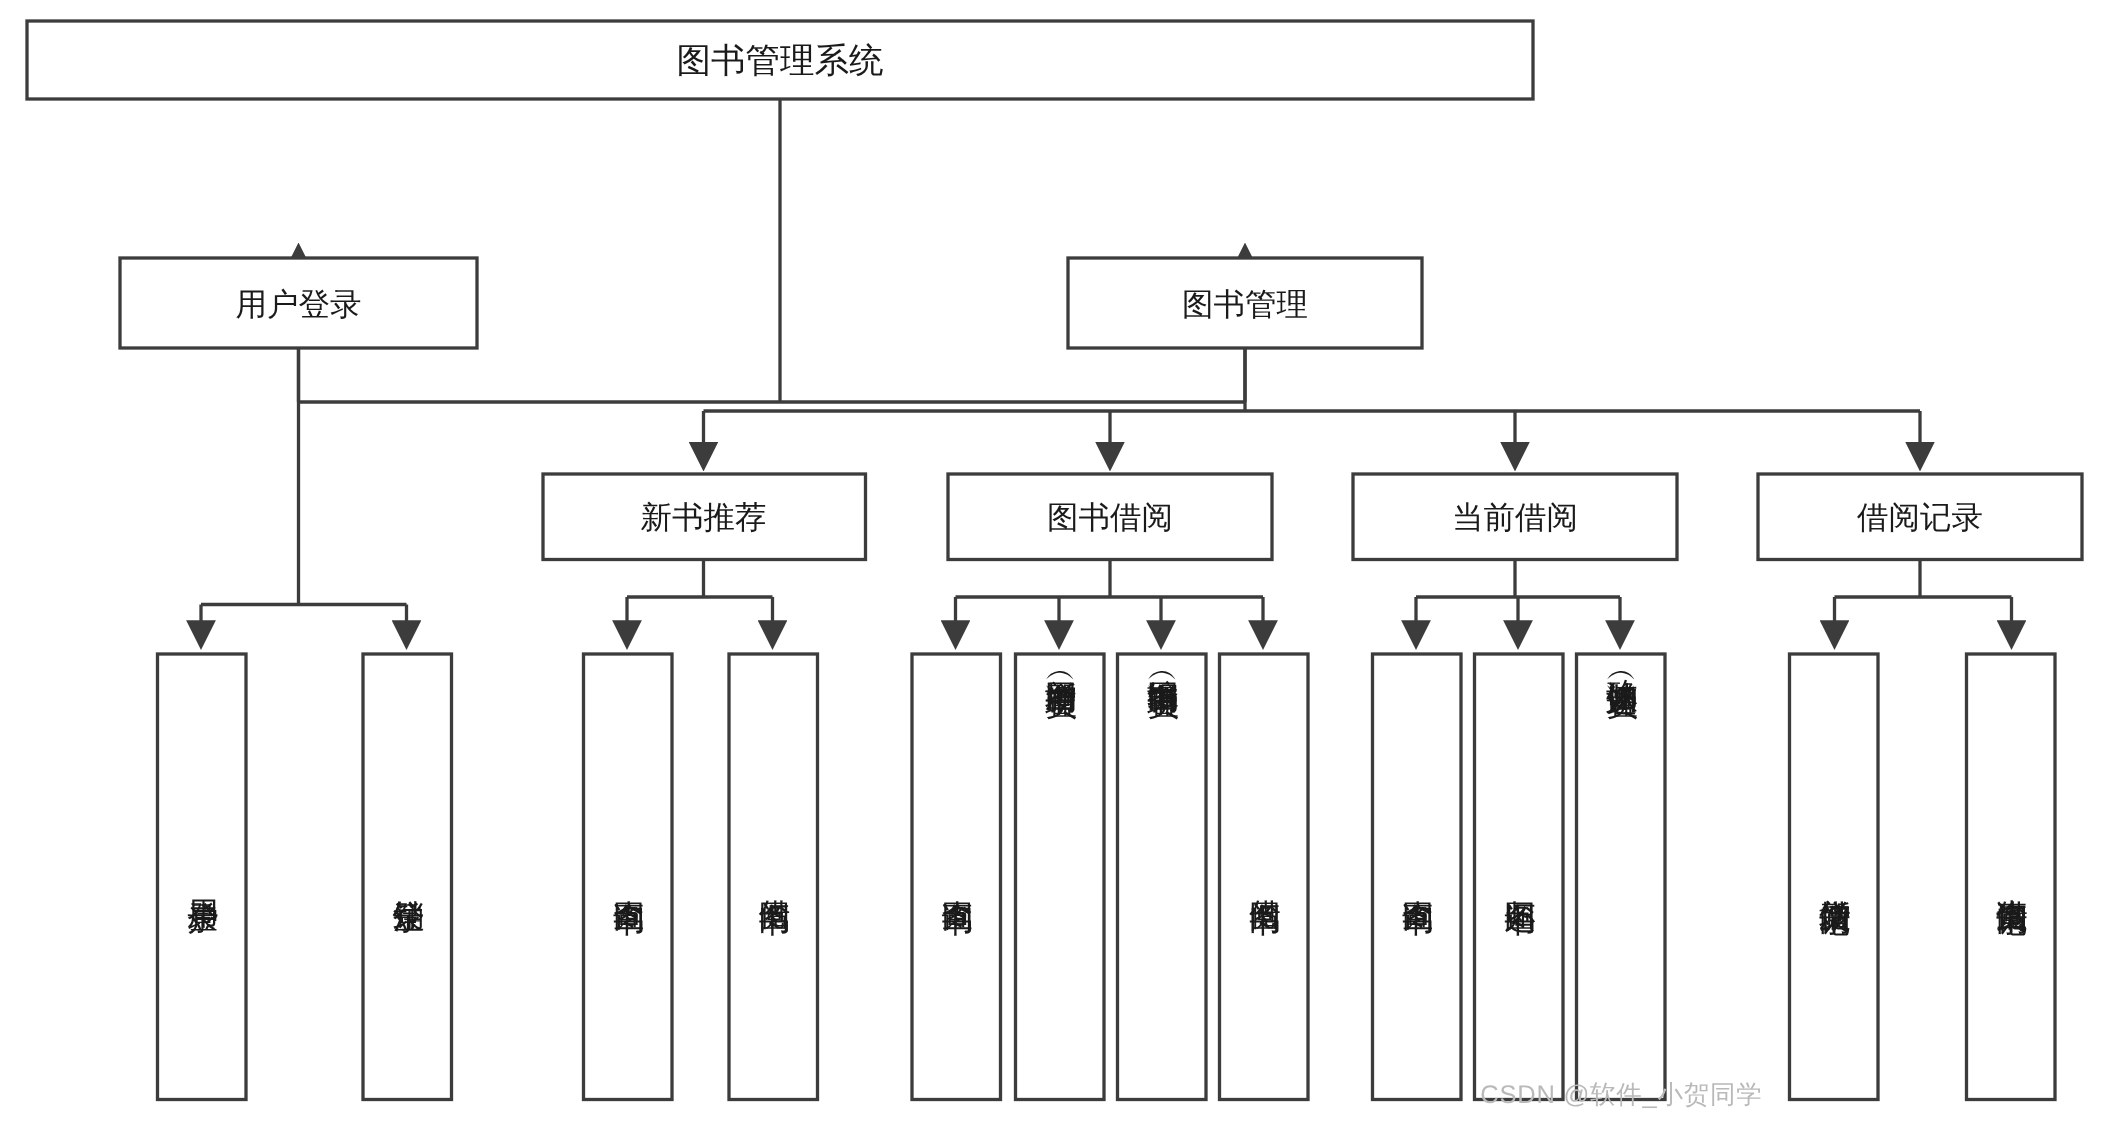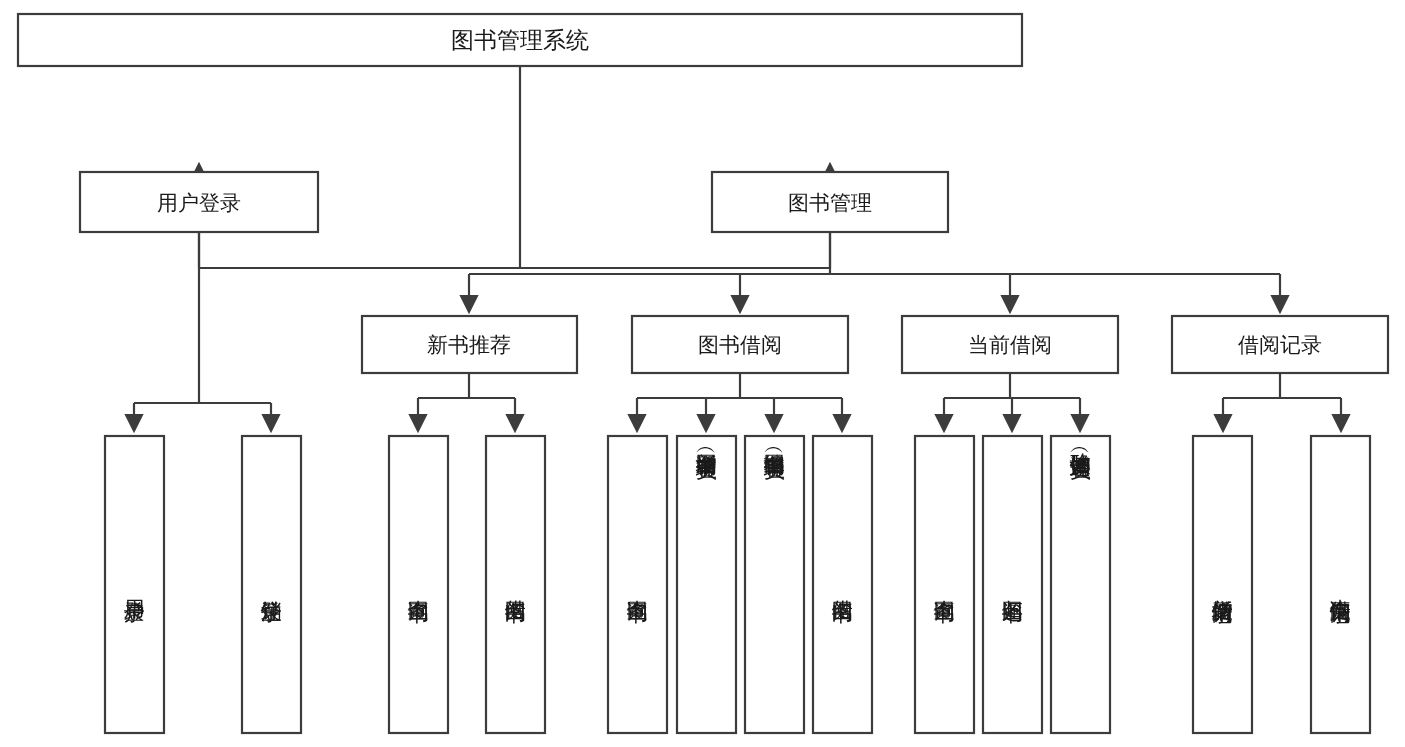--- a/index.html
+++ b/index.html
@@ -249,14 +249,15 @@
     <span class="leaf-label">确认归还（管理员）</span>
   </div>
 
   <div class="leaf-label-wrap" style="left:1193px; top:436px; width:59px; height:297px;">
     <span class="leaf-label">新增借阅记录</span>
   </div>
   <div class="leaf-label-wrap" style="left:1311px; top:436px; width:59px; height:297px;">
     <span class="leaf-label">查询借阅记录</span>
   </div>
 
+  <div class="watermark">CSDN @软件_小贺同学</div>
 
 </div>
 
 </body></html>

